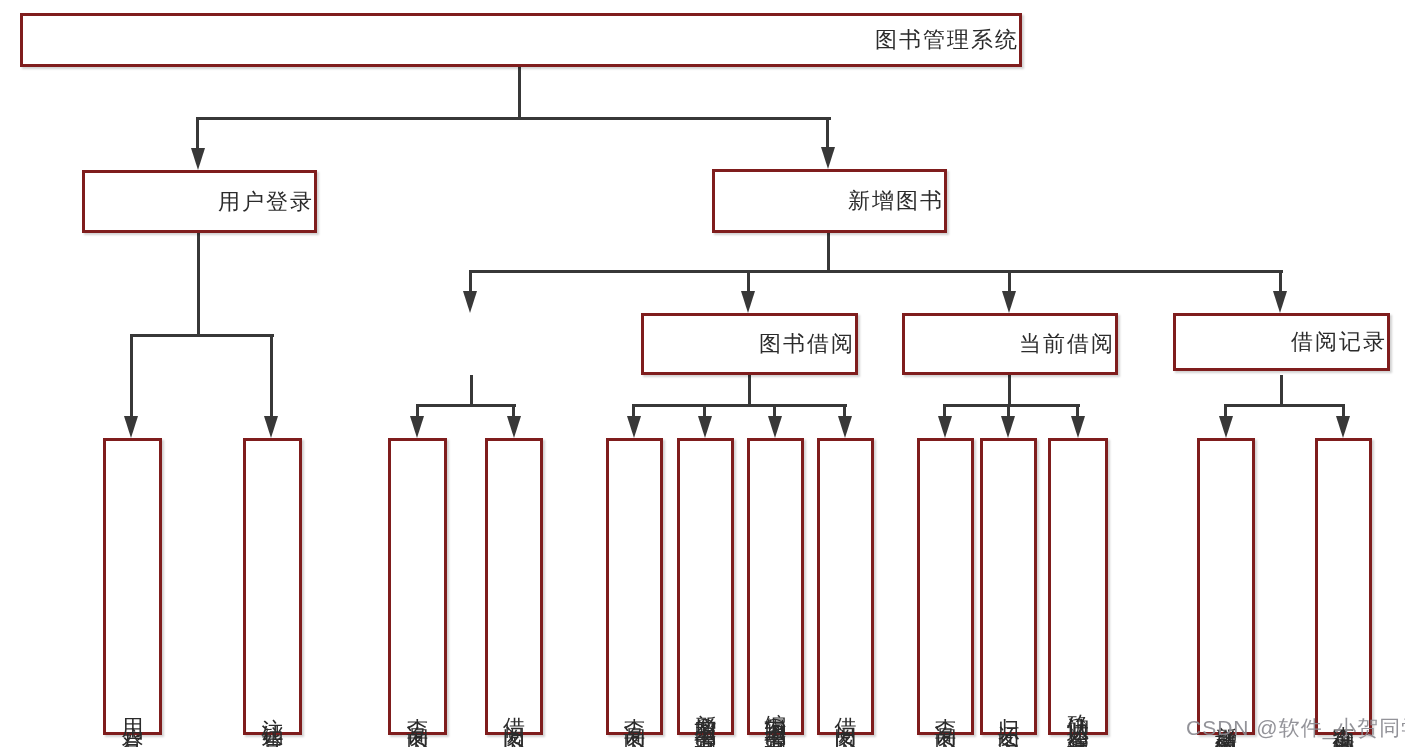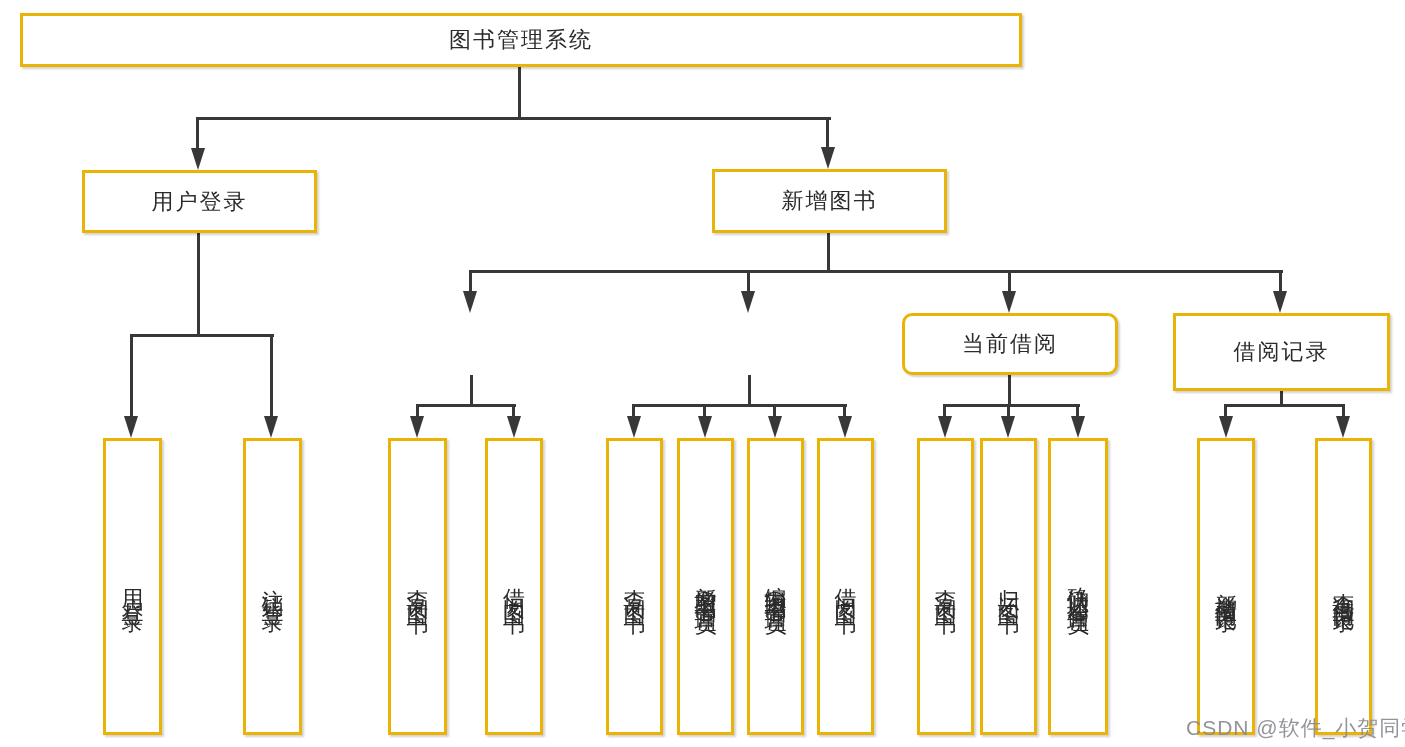--- a/index.html
+++ b/index.html
@@ -8,23 +8,23 @@
     width:1405px;height:747px;
     background:#ffffff;
     font-family:"Liberation Sans","DejaVu Sans",sans-serif;
     color:#2b2b2b;
     overflow:hidden;
   }
   .box{
     position:absolute;
     box-sizing:border-box;
     background:#ffffff;
-    border:3px solid #eab308;
+    border:3px solid #7f1d1d;
     box-shadow:2px 2px 2px rgba(0,0,0,0.18);
-    display:flex;align-items:center;justify-content:center;
+    display:flex;align-items:center;justify-content:flex-end;
   }
   .h-label{
     font-size:22px;
     letter-spacing:2px;
     white-space:nowrap;
   }
   .leaf{
     writing-mode:vertical-rl;
     text-orientation:mixed;
     font-size:22px;
@@ -121,26 +121,29 @@
 
   <div class="box" style="left:82px;top:170px;width:235px;height:63px;">
     <span class="h-label">用户登录</span>
   </div>
 
   <div class="box" style="left:712px;top:169px;width:235px;height:64px;">
     <span class="h-label">新增图书</span>
   </div>
 
 
+  <div class="box" style="left:641px;top:313px;width:217px;height:62px;">
+    <span class="h-label">图书借阅</span>
+  </div>
 
-  <div class="box" style="left:902px;top:313px;width:216px;height:62px;border-radius:10px;">
+  <div class="box" style="left:902px;top:313px;width:216px;height:62px;">
     <span class="h-label">当前借阅</span>
   </div>
 
-  <div class="box" style="left:1173px;top:313px;width:217px;height:78px;">
+  <div class="box" style="left:1173px;top:313px;width:217px;height:58px;">
     <span class="h-label">借阅记录</span>
   </div>
 
   <div class="box leaf" style="left:103px;top:438px;width:59px;height:297px;">用户登录</div>
   <div class="box leaf" style="left:243px;top:438px;width:59px;height:297px;">注销登录</div>
 
   <div class="box leaf" style="left:388px;top:438px;width:59px;height:297px;">查询图书</div>
   <div class="box leaf" style="left:485px;top:438px;width:58px;height:297px;">借阅图书</div>
 
   <div class="box leaf" style="left:606px;top:438px;width:57px;height:297px;">查询图书</div>

